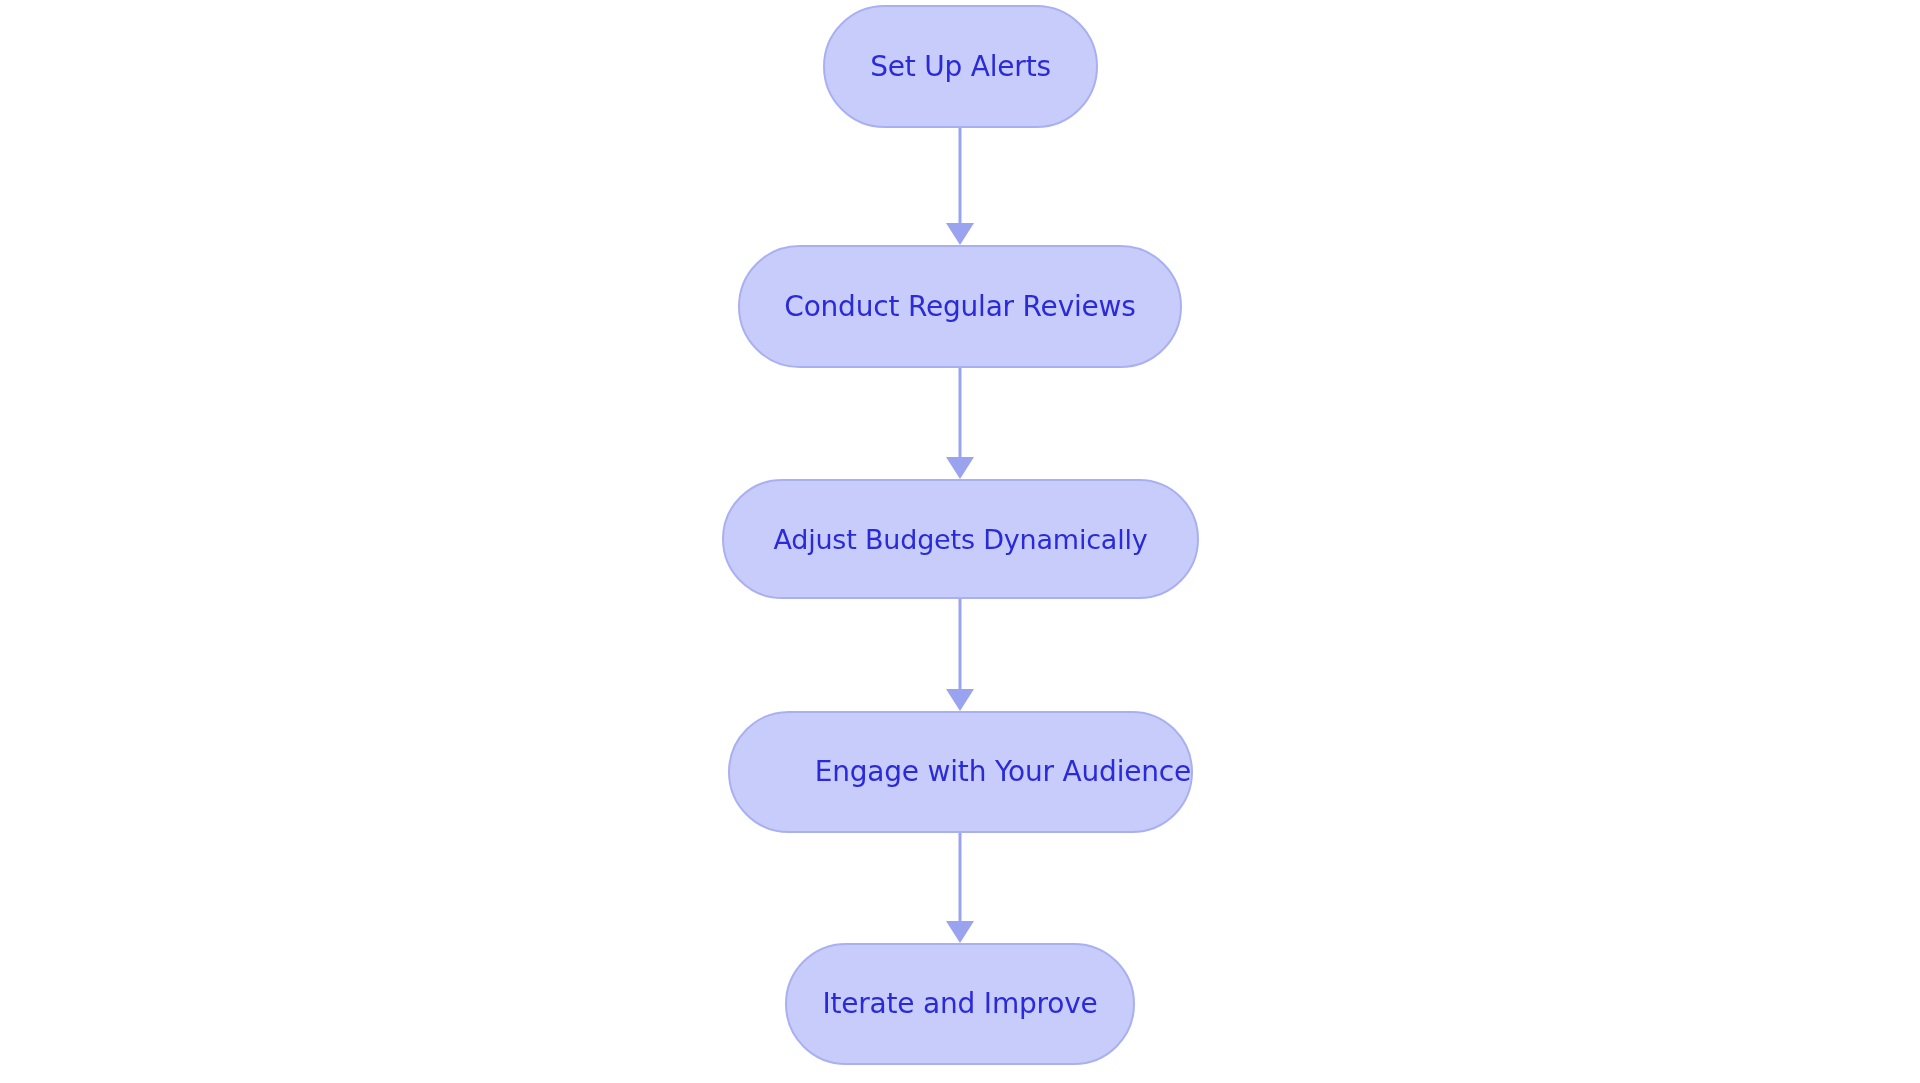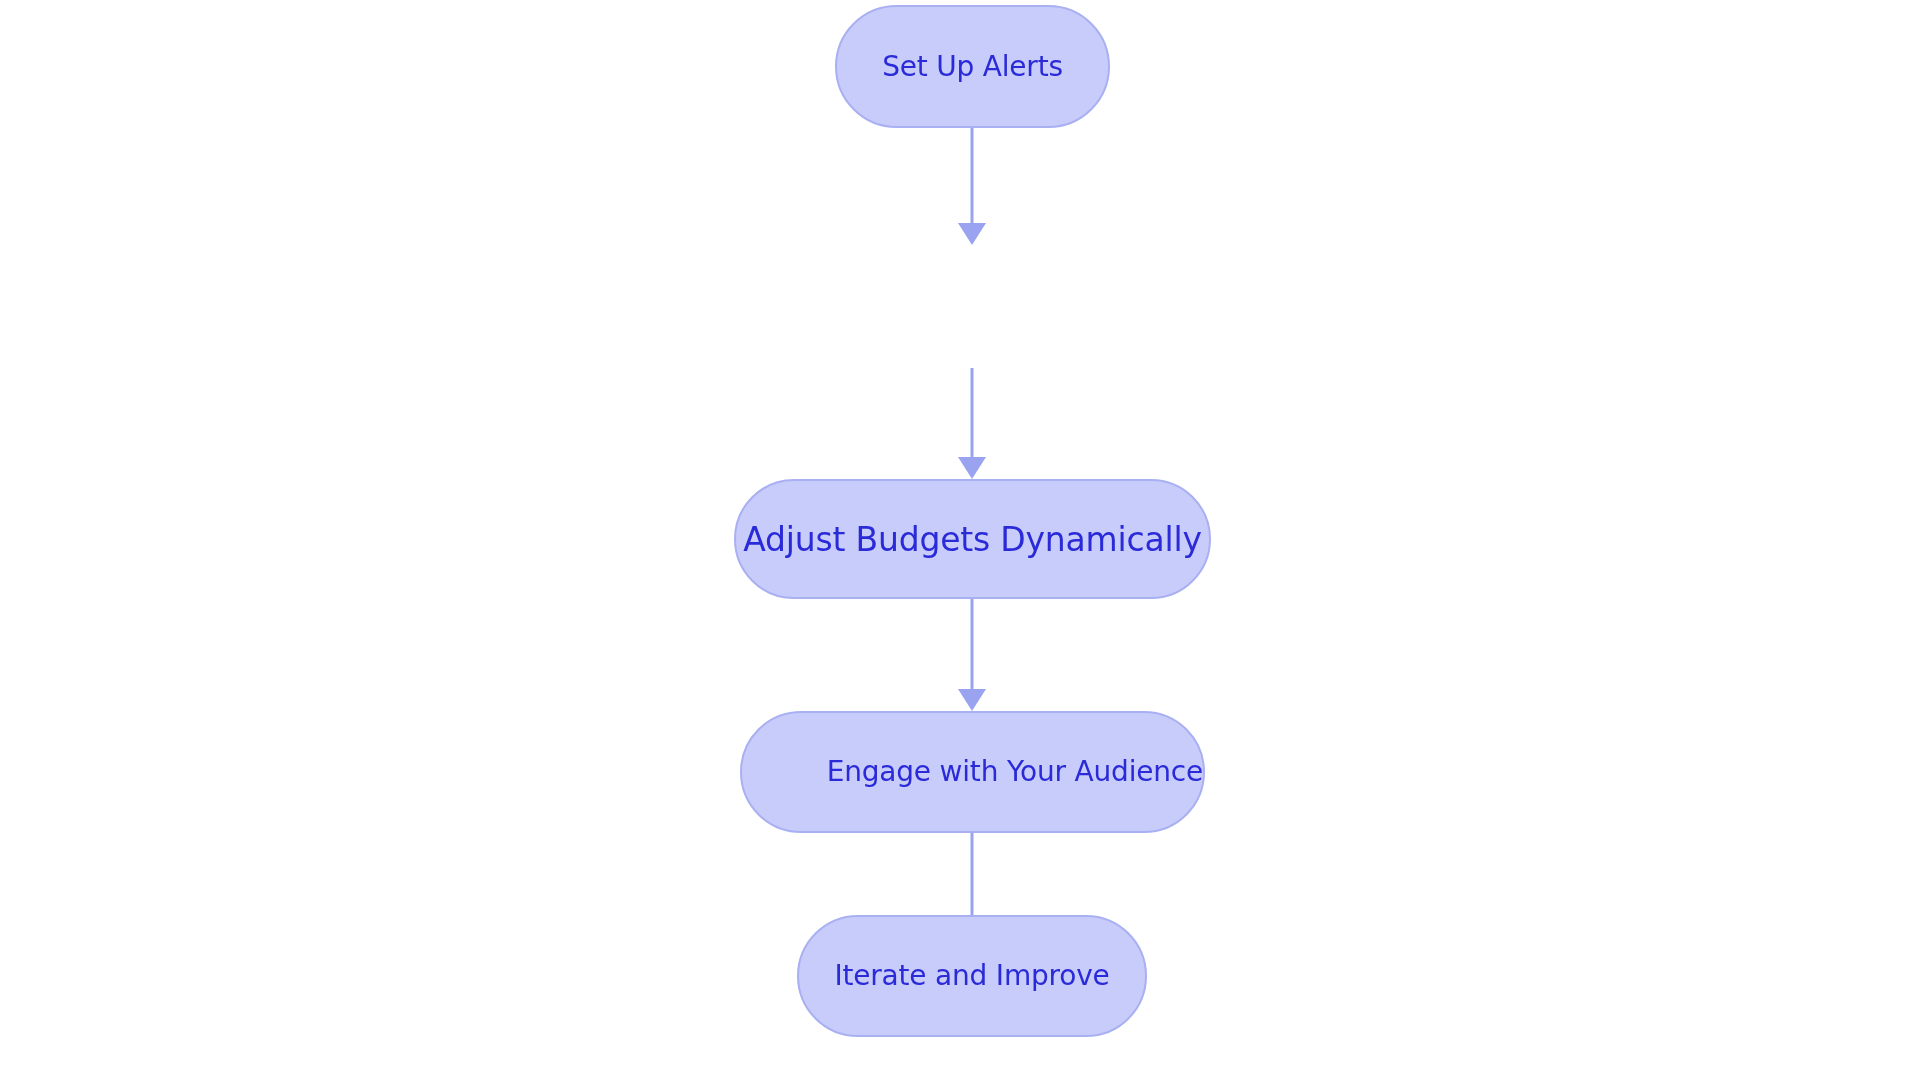--- a/index.html
+++ b/index.html
@@ -13,21 +13,20 @@
     height: 1083px;
     overflow: hidden;
     font-family: "DejaVu Sans", "Liberation Sans", sans-serif;
   }
 
   #flow-canvas {
     position: relative;
     width: 1716px;
     height: 1083px;
     background: #ffffff;
-    margin-left: 12px;
   }
 
   
   #connector-layer {
     position: absolute;
     left: 0;
     top: 0;
     width: 1920px;
     height: 1083px;
     z-index: 1;
@@ -54,23 +53,23 @@
     letter-spacing: -0.2px;
     white-space: nowrap;
     text-align: center;
   }
 
   
   #node-0 { left: 823px; top: 5px;   width: 275px; height: 123px; }
   #node-1 { left: 738px; top: 245px; width: 444px; height: 123px; }
   #node-2 { left: 722px; top: 479px; width: 477px; height: 120px; }
   #node-3 { left: 728px; top: 711px; width: 465px; height: 122px; justify-content: flex-end; }
-  #node-4 { left: 785px; top: 915px; width: 350px; height: 122px; }
+  #node-4 { left: 785px; top: 943px; width: 350px; height: 122px; }
 
-  #node-2 .flow-node-label { font-size: 33px; }
+  #node-2 .flow-node-label { font-size: 27px; }
 </style>
 </head>
 <body>
 
 <div id="flow-canvas">
 
   <svg id="connector-layer" viewBox="0 0 1920 1083" width="1920" height="1083" xmlns="http://www.w3.org/2000/svg">
 
     <g>
       <line x1="960" y1="128" x2="960" y2="225" stroke="#99a3ef" stroke-width="3"></line>
@@ -90,20 +89,23 @@
     <g>
       <line x1="960" y1="833" x2="960" y2="923" stroke="#99a3ef" stroke-width="3"></line>
       <polygon points="946,921 974,921 960,943" fill="#99a3ef"></polygon>
     </g>
   </svg>
 
   <div class="flow-node" id="node-0">
     <span class="flow-node-label">Set Up Alerts</span>
   </div>
 
+  <div class="flow-node" id="node-1">
+    <span class="flow-node-label">Conduct Regular Reviews</span>
+  </div>
 
   <div class="flow-node" id="node-2">
     <span class="flow-node-label">Adjust Budgets Dynamically</span>
   </div>
 
   <div class="flow-node" id="node-3">
     <span class="flow-node-label">Engage with Your Audience</span>
   </div>
 
   <div class="flow-node" id="node-4">

